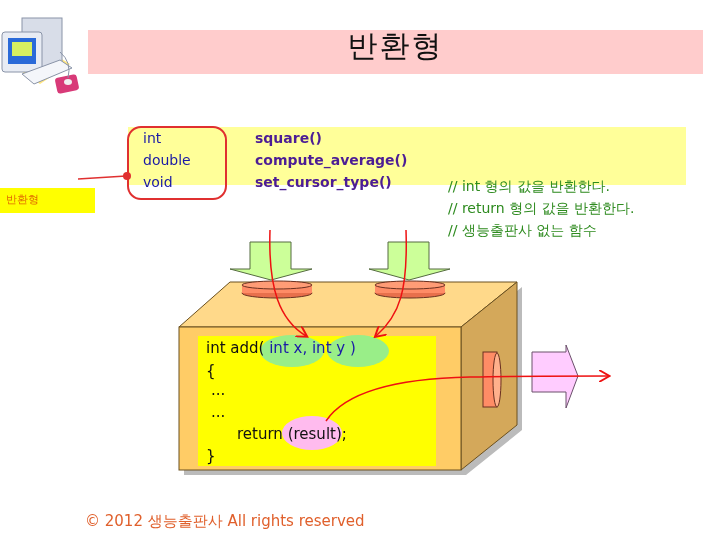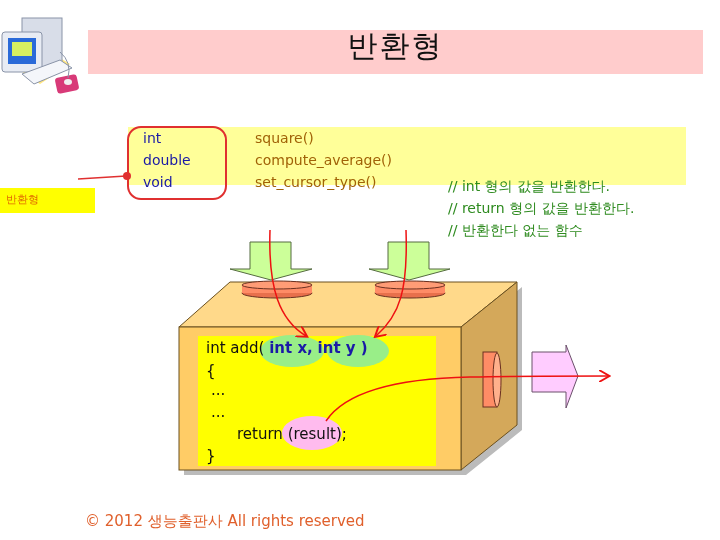--- a/index.html
+++ b/index.html
@@ -4,29 +4,29 @@
 <style>
   html, body { margin:0; padding:0; }
   body { width:720px; height:540px; position:relative; background:#ffffff; overflow:hidden;
          font-family:"DejaVu Sans", sans-serif; }
   .abs { position:absolute; }
   #title-bar { left:88px; top:30px; width:615px; height:44px; background:#ffcccc; }
   #title-text { left:88px; top:26px; width:615px; text-align:center; font-size:30px; color:#111; letter-spacing:2px; }
   #code-table { left:128px; top:127px; width:558px; height:58px; background:#ffff99; }
   .row { position:absolute; left:0; height:22px; font-size:14px; line-height:22px; }
   .c-type { position:absolute; left:15px; color:#1a1aa6; font-family:"DejaVu Sans", sans-serif; }
-  .c-fn { position:absolute; left:127px; color:#a16207; }
+  .c-fn { position:absolute; left:127px; color:#4c1d95;font-weight:bold; }
   .c-cmt { position:absolute; left:320px; color:#2e8b1f; white-space:nowrap;margin-top:48px; }
   #type-box { left:127px; top:126px; width:100px; height:74px; border:2px solid #e03030; border-radius:14px; box-sizing:border-box; }
   #label-box { left:0px; top:188px; width:95px; height:25px; background:#ffff00; }
   #label-text { left:6px; top:192px; font-size:11px; color:#e06a00; }
   #footer { left:85px; top:512px; font-size:15px; color:#e0602c; white-space:nowrap; }
   #code-area { left:198px; top:336px; width:238px; height:130px; background:#ffff00; }
   .code-line { position:absolute; left:206px; font-size:15px; color:#111; white-space:nowrap; }
-  .blue { color:#1a1aa6;font-weight:bold; }
+  .blue { color:#1a1aa6; }
 </style>
 </head>
 <body>
 
 <svg class="abs" style="left:0;top:12px" width="88" height="84" viewBox="0 0 88 84">
   <polygon points="8,50 40,72 70,52 40,34" fill="#ffe680"></polygon>
   <rect x="22" y="6" width="40" height="50" fill="#d8dde8" stroke="#8a94a8"></rect>
   <rect x="2" y="20" width="40" height="40" rx="3" fill="#e8ecf4" stroke="#8a94a8"></rect>
   <rect x="8" y="26" width="28" height="26" fill="#2a6ad8"></rect>
   <rect x="12" y="30" width="20" height="14" fill="#d8f060"></rect>
@@ -46,21 +46,21 @@
     <span class="c-cmt">// int 형의 값을 반환한다.</span>
   </div>
   <div class="row" style="top:22px">
     <span class="c-type">double</span>
     <span class="c-fn">compute_average()</span>
     <span class="c-cmt">// return 형의 값을 반환한다.</span>
   </div>
   <div class="row" style="top:44px">
     <span class="c-type">void</span>
     <span class="c-fn">set_cursor_type()</span>
-    <span class="c-cmt">// 반환한다 없는 함수</span>
+    <span class="c-cmt">// 생능출판사 없는 함수</span>
   </div>
 </div>
 <div id="type-box" class="abs"></div>
 
 <svg class="abs" style="left:0;top:0" width="720" height="540">
   <line x1="78" y1="179" x2="126" y2="176" stroke="#e03030" stroke-width="1.5"></line>
   <circle cx="127" cy="176" r="4" fill="#e03030"></circle>
 </svg>
 
 <div id="label-box" class="abs"></div>

